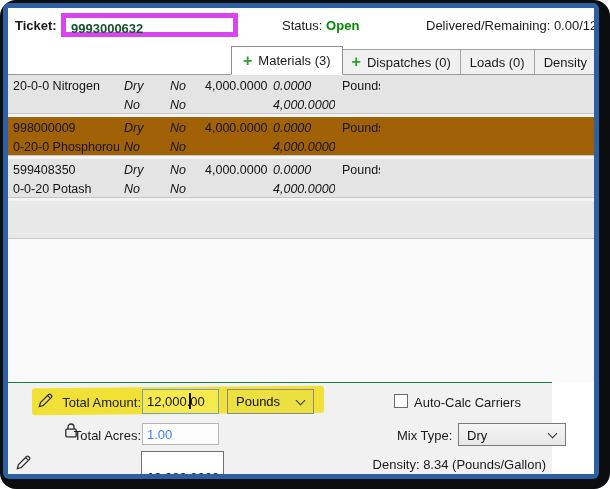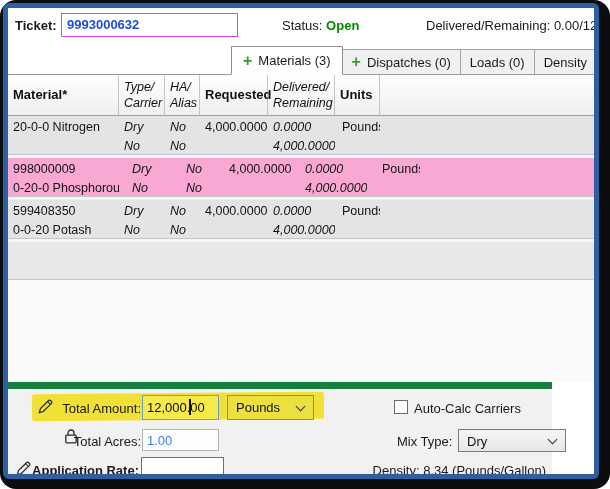--- a/index.html
+++ b/index.html
@@ -7,21 +7,21 @@
   body{font-family:"Liberation Sans","DejaVu Sans",sans-serif;}
   #shot{position:relative;width:610px;height:489px;background:#fff;overflow:hidden;}
   #frame{position:absolute;inset:0;background:#0c0d0f;border-radius:16px;}
   #bluebox{position:absolute;left:3px;top:3px;width:596px;height:476px;background:#2e5fa3;border-radius:6px;}
   #content{position:absolute;left:5px;top:5px;width:586px;height:466px;background:#ffffff;overflow:hidden;}
 
   
   .lbl{position:absolute;font-size:13px;color:#1a1a1a;white-space:nowrap;}
   #ticket-label{left:7px;top:10px;font-weight:bold;}
   #ticket-input{position:absolute;left:53px;top:5px;width:177px;height:24px;background:#fff;
-    border:1px solid #d946ef;font-size:13px;font-weight:bold;color:#1d4ed8;padding:3px 0 0 5px;}
+    border:5px solid #d946ef;font-size:13px;font-weight:bold;color:#14532d;padding:3px 0 0 5px;}
   #status-wrap{left:274px;top:10px;}
   #status-value{font-weight:bold;color:#008a00;}
   #delivered-wrap{left:418px;top:10px;width:169px;overflow:hidden;}
 
   
   #tabstrip{position:absolute;left:0;top:37px;width:586px;height:29px;}
   #tablist{position:absolute;left:224px;bottom:-1px;display:flex;align-items:flex-end;}
   .tab{display:flex;align-items:center;gap:6px;font-size:13px;color:#1a1a1a;background:#f0f0f0;
     border:1px solid #a3a3a3;height:26px;padding:0 9px;margin-left:-1px;cursor:default;white-space:nowrap;}
   .tab.active{background:#ffffff;border:1px solid #8f8f8f;border-bottom:1px solid #ffffff;height:29px;
@@ -39,21 +39,21 @@
   .hc.filler{border-right:none;}
   .mrow{height:42px;background:#e4e4e4;box-shadow:inset 0 -3px 0 #f3f4f5, inset 0 -4px 0 #c6c6c6;}
   .c{padding:2px 3px 0 5px;font-size:12.5px;line-height:19px;color:#141414;white-space:nowrap;overflow:hidden;}
   .c.it{font-style:italic;}
   .c.req{text-align:right;padding-right:10px;}
   .c.unit{padding-left:7px;}
   .c .ln{display:block;}
   #empty-row{height:38px;background:#e8e8e8;border-bottom:1px solid #c9c9c9;}
 
   
-  #footer{position:absolute;left:0;top:374px;width:544px;height:92px;background:#f1f1f1;border-top:7px solid #15803d;}
+  #footer{position:absolute;left:0;top:374px;width:544px;height:92px;background:#f1f1f1;border-top:1px solid #15803d;}
   .flbl{position:absolute;font-size:13px;color:#1a1a1a;white-space:nowrap;}
   .ralign{text-align:right;}
   #highlight{position:absolute;left:24px;top:4px;width:292px;height:27px;background:#f1e136;
     border-radius:3px;transform:rotate(-0.5deg);}
   .icon{position:absolute;}
   #total-amount-label{left:40px;top:12px;width:93px;}
   #total-amount-input{position:absolute;left:134px;top:6px;width:77px;height:25px;background:#f5e94c;
     border:1px solid #6da2c8;font-size:13px;color:#111;padding:4px 0 0 4px;}
   #caret{position:absolute;left:181px;top:10px;width:1.5px;height:16px;background:#111;}
   .dropdown{position:absolute;font-size:13px;color:#111;padding:4px 0 0 8px;}
@@ -104,38 +104,20 @@
             <div class="tab">
               <span>Loads (0)</span>
             </div>
             <div class="tab">
               <span>Density</span>
             </div>
           </div>
         </div>
 
         <div id="grid">
-          <div id="ghead" class="grow">
-            <div class="hc hb">Material*</div>
-            <div class="hc hi">
-              <span>Type/</span>
-              <span>Carrier</span>
-            </div>
-            <div class="hc hi">
-              <span>HA/</span>
-              <span>Alias</span>
-            </div>
-            <div class="hc hb">Requested</div>
-            <div class="hc hi">
-              <span>Delivered/</span>
-              <span>Remaining</span>
-            </div>
-            <div class="hc hb">Units</div>
-            <div class="hc filler"></div>
-          </div>
 
           <div class="mrow grow">
             <div class="c">
               <span class="ln">20-0-0 Nitrogen</span>
             </div>
             <div class="c it">
               <span class="ln">Dry</span>
               <span class="ln">No</span>
             </div>
             <div class="c it">
@@ -144,21 +126,21 @@
             </div>
             <div class="c req">4,000.0000</div>
             <div class="c it">
               <span class="ln">0.0000</span>
               <span class="ln">4,000.0000</span>
             </div>
             <div class="c unit">Pounds</div>
             <div class="c"></div>
           </div>
 
-          <div class="mrow grow" style="background:#f9a8d4;gap:8px;">
+          <div class="mrow grow" style="background:#a16207;">
             <div class="c">
               <span class="ln">998000009</span>
               <span class="ln">0-20-0 Phosphorous</span>
             </div>
             <div class="c it">
               <span class="ln">Dry</span>
               <span class="ln">No</span>
             </div>
             <div class="c it">
               <span class="ln">No</span>
@@ -224,21 +206,20 @@
           <span class="flbl" id="mixtype-label">Mix Type:</span>
           <div class="dropdown" id="mixtype-dropdown">
             <span>Dry</span>
             <span class="chev"></span>
           </div>
 
           <svg class="icon" style="left:6px;top:70px;" width="19" height="19" viewBox="0 0 20 20">
             <path d="M3.5 16.5l1.2-4.2 8.6-8.6a1.4 1.4 0 0 1 2 0l1 1a1.4 1.4 0 0 1 0 2l-8.6 8.6-4.2 1.2z" fill="none" stroke="#2a2a2a" stroke-width="1.3"></path>
             <path d="M12.2 4.8l3 3" fill="none" stroke="#2a2a2a" stroke-width="1.1"></path>
           </svg>
-          <span class="flbl ralign" id="app-rate-label">Application Rate:</span>
           <div id="app-rate-input">12,000.0000</div>
           <span class="flbl" id="density-text">Density: 8.34 (Pounds/Gallon)</span>
         </div>
 
       </div>
     </div>
   </div>
 </div>
 
 </body></html>

